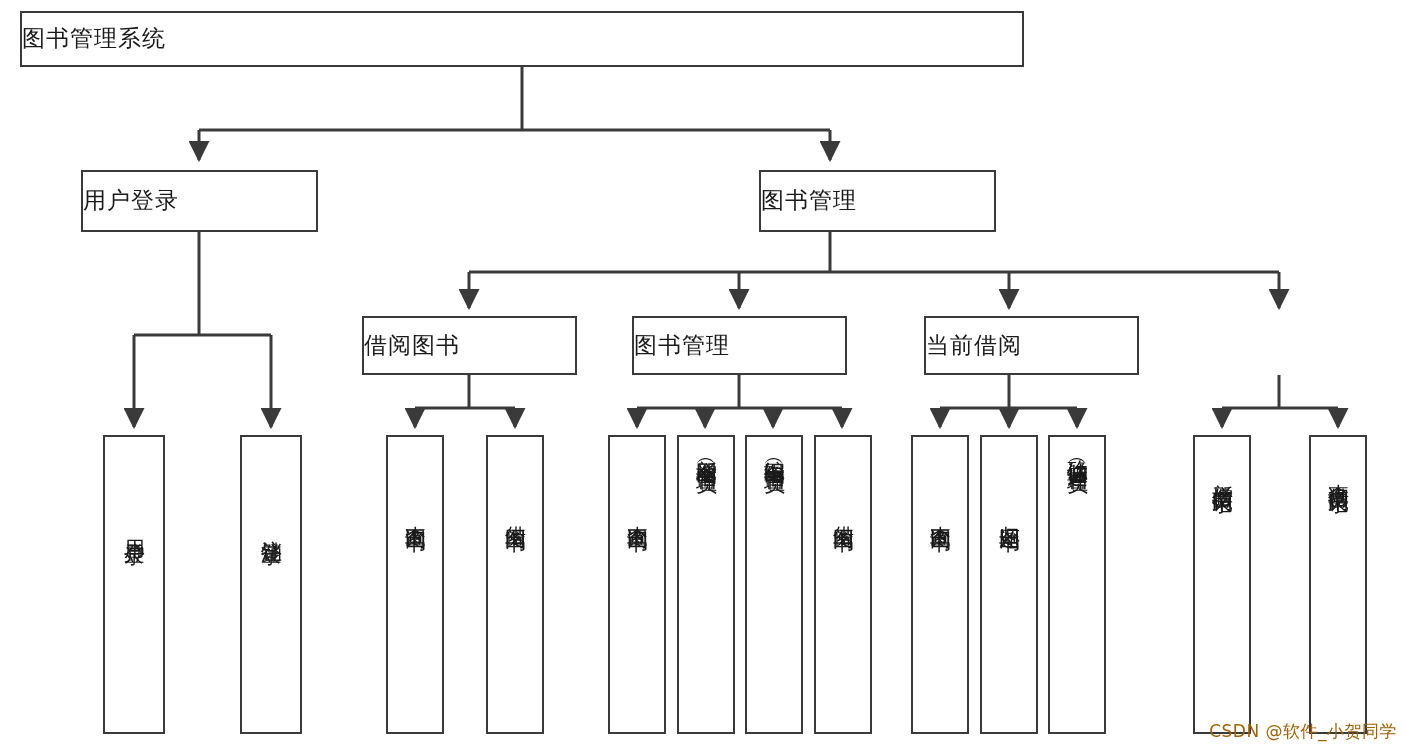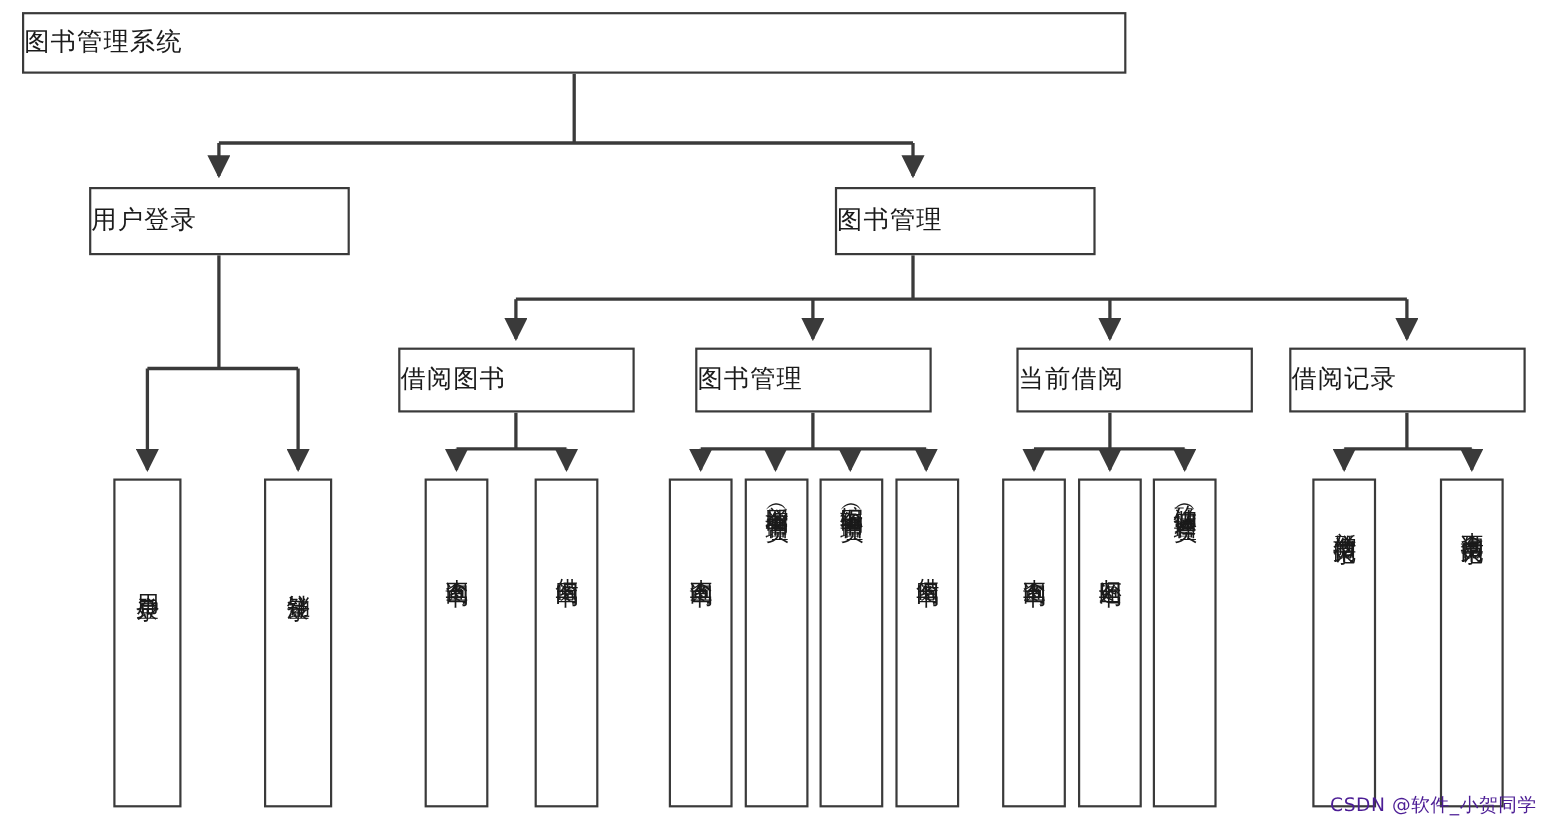--- a/index.html
+++ b/index.html
@@ -53,21 +53,21 @@
     line-height: 1.28;
     letter-spacing: 2px;
     white-space: nowrap;
     color: #1a1a1a;
   }
   #watermark {
     position: absolute;
     right: 8px;
     bottom: 4px;
     font-size: 17px;
-    color: #4c1d95;
+    color: #a16207;
     letter-spacing: 0.5px;
     white-space: nowrap;
     pointer-events: none;
   }
 </style>
 </head>
 <body>
 
 <div id="diagram-root">
 
@@ -134,23 +134,20 @@
 
   <div class="node-box horizontal" style="left:362px; top:316px; width:215px; height:59px;">
     <span>借阅图书</span>
   </div>
   <div class="node-box horizontal" style="left:632px; top:316px; width:215px; height:59px;">
     <span>图书管理</span>
   </div>
   <div class="node-box horizontal" style="left:902px; top:316px; width:215px; height:59px;margin-left:22px;">
     <span>当前借阅</span>
   </div>
-  <div class="node-box horizontal" style="left:1172px; top:316px; width:215px; height:59px;">
-    <span>借阅记录</span>
-  </div>
 
   <div class="node-box vertical" style="left:103px; top:435px; width:62px; height:299px; padding-top:86px;">
     <span class="vlabel">用户登录</span>
   </div>
   <div class="node-box vertical" style="left:240px; top:435px; width:62px; height:299px; padding-top:86px;">
     <span class="vlabel">注销登录</span>
   </div>
 
   <div class="node-box vertical" style="left:386px; top:435px; width:58px; height:299px; padding-top:72px;">
     <span class="vlabel">查询图书</span>

